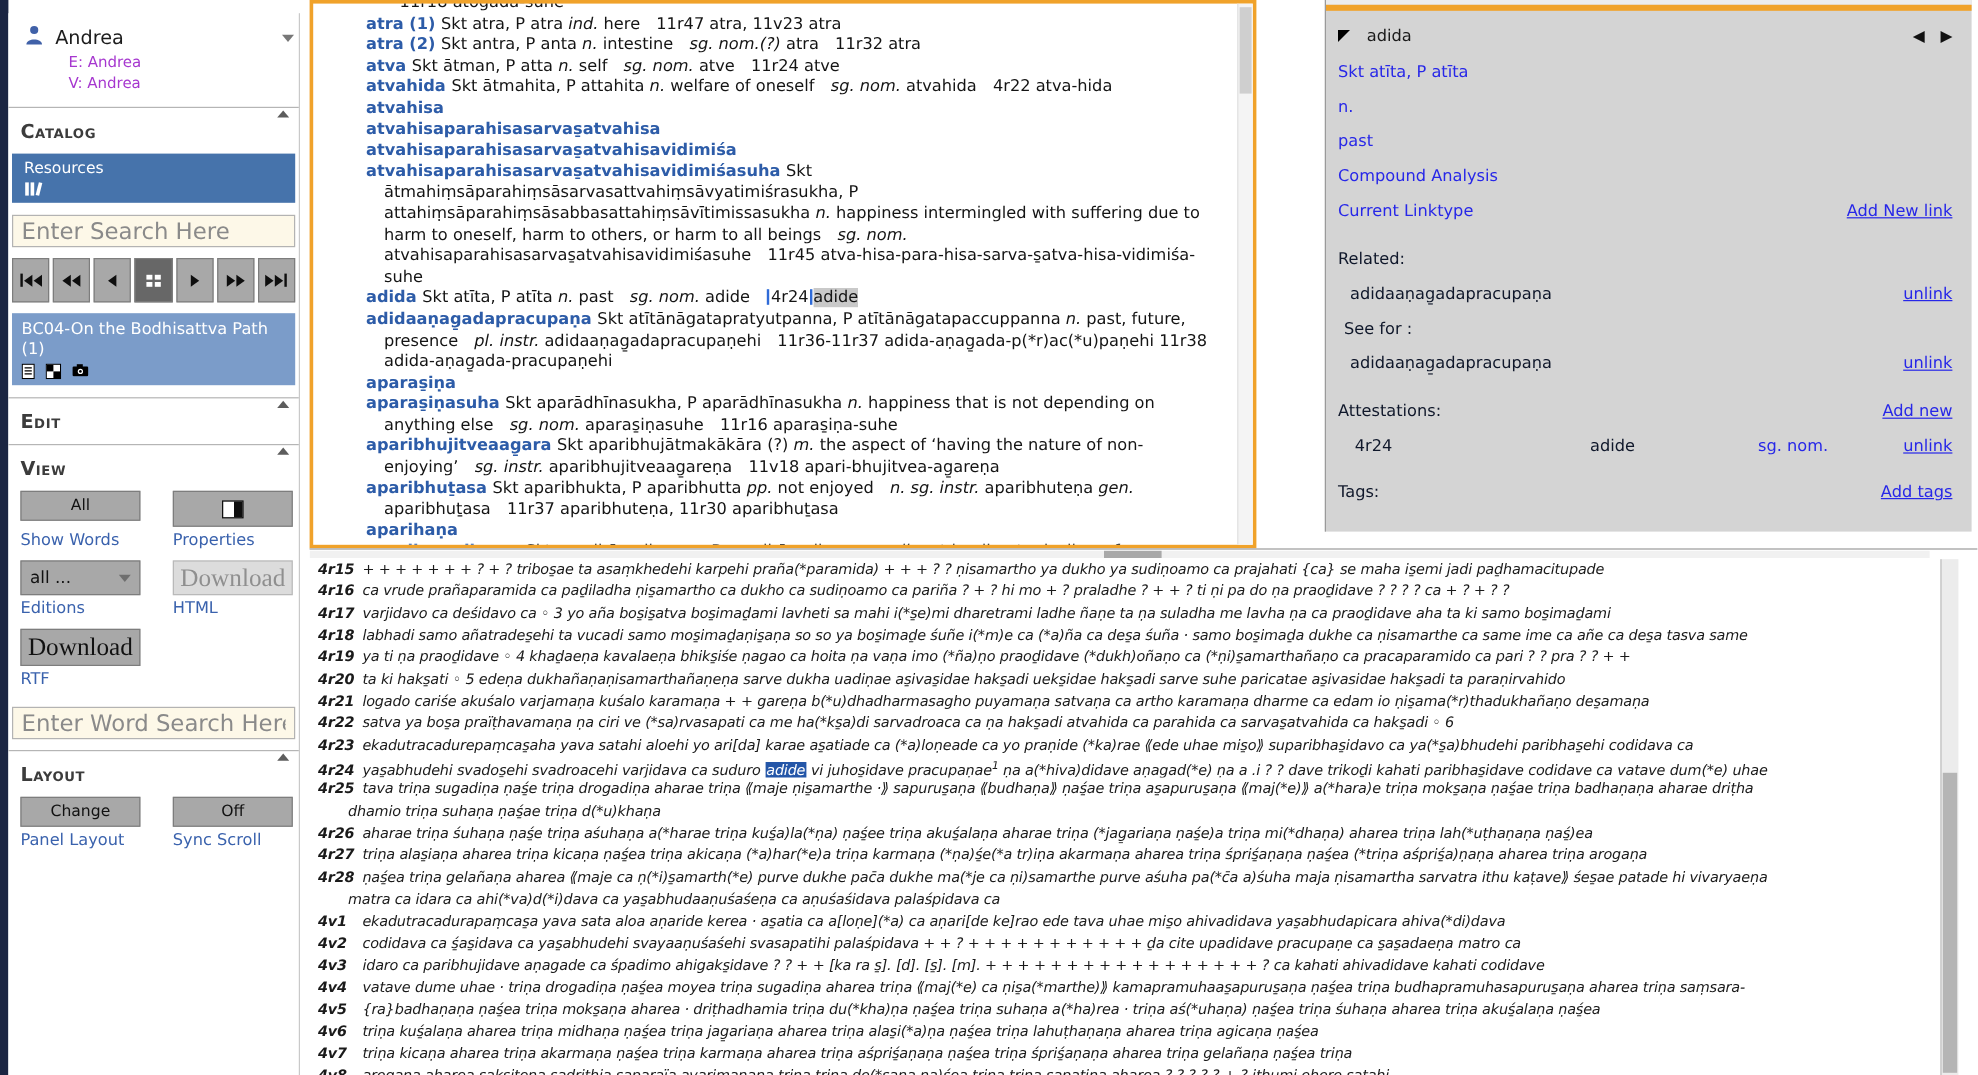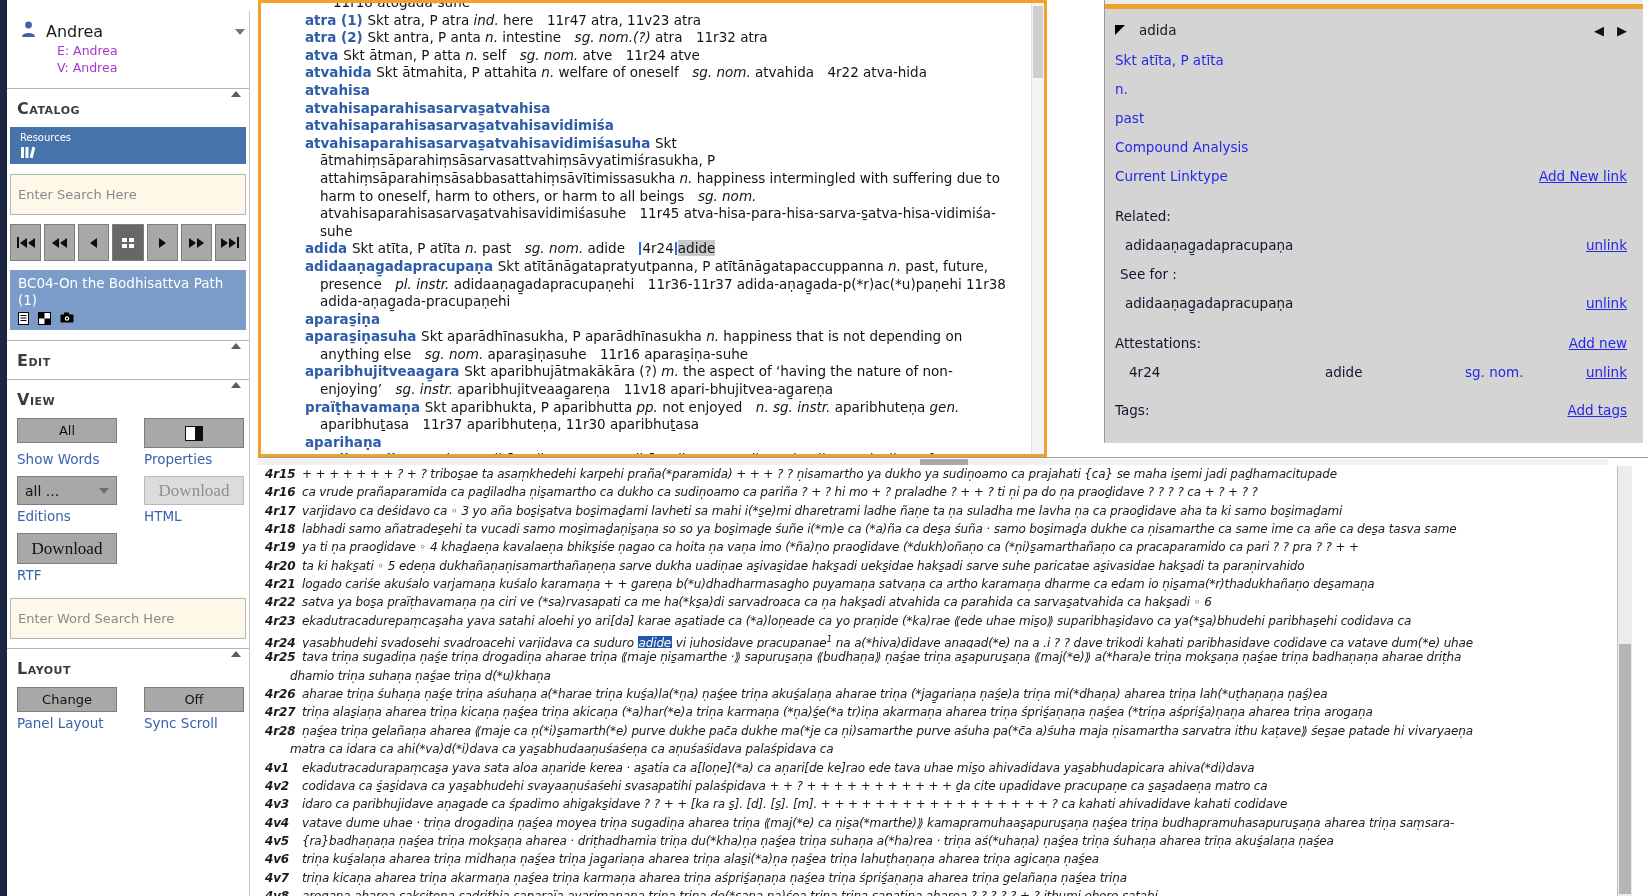--- a/index.html
+++ b/index.html
@@ -14,43 +14,43 @@
   .user-row{display:flex;align-items:center;gap:10px;}
   .user-name{font-size:16px;color:#1c1c1c;}
   .user-caret{position:absolute;right:4px;top:18px;width:0;height:0;
               border-left:5px solid transparent;border-right:5px solid transparent;border-top:6px solid #777;}
   .user-sub{margin:2px 0 0 36px;color:#a637cf;font-size:12.5px;line-height:15px;}
   .sec-div{border-top:1px solid #b5b5b5;position:relative;margin-top:7px;}
   .sec-div .up{position:absolute;right:8px;top:2px;width:0;height:0;
                border-left:5px solid transparent;border-right:5px solid transparent;border-bottom:6px solid #5d5d5d;}
   .sec-label{font-variant:small-caps;font-weight:bold;font-size:16px;letter-spacing:.5px;
              color:#3c3c3c;margin:10px 0 9px 10px;}
-  .res-box{margin:0 3px 10px 3px;background:#4673ab;color:#fff;padding:5px 10px 5px 10px;font-size:10px;}
+  .res-box{margin:0 3px 10px 3px;background:#4673ab;color:#fff;padding:5px 10px 5px 10px;font-size:13px;}
   .res-box svg{display:block;margin-top:3px;}
-  .tb-input{display:block;box-sizing:border-box;width:calc(100% - 6px);margin:0 3px 9px 3px;height:41px;
-            background:#fdf8e8;border:1px solid #b3b3b3;font-size:13px;color:#555;
+  .tb-input{display:block;box-sizing:border-box;width:calc(100% - 6px);margin:0 3px 9px 3px;height:27px;
+            background:#fdf8e8;border:1px solid #b3b3b3;font-size:19px;color:#555;
             font-family:"DejaVu Sans",sans-serif;padding:0 7px;}
   .tb-input::placeholder{color:#8a8a8a;}
   .nav-row{display:flex;gap:3px;margin:0 3px 9px 3px;}
   .nav-btn{flex:1;height:37px;background:#a8a8a8;border:1px solid #7d7d7d;display:flex;
            align-items:center;justify-content:center;cursor:pointer;padding:0;}
   .nav-btn.active{background:#676767;}
   .nglyph{display:inline-flex;align-items:center;gap:1px;}
   .nglyph i{display:inline-block;}
   i.tl{width:0;height:0;border-right:7px solid #0e0e0e;border-top:5px solid transparent;border-bottom:5px solid transparent;}
   i.tr{width:0;height:0;border-left:7px solid #0e0e0e;border-top:5px solid transparent;border-bottom:5px solid transparent;}
   i.vbar{width:2px;height:11px;background:#0e0e0e;}
   i.gridico{width:5px;height:4px;background:#fff;box-shadow:7px 0 #fff,0 6px #fff,7px 6px #fff;margin:0 7px 6px 0;}
   .doc-box{margin:0 3px 10px 3px;background:#7b9cc9;color:#fff;padding:5px 8px 5px 8px;font-size:13.5px;line-height:17px;}
   .doc-icons{display:flex;gap:9px;margin-top:3px;}
   .btn-grid{display:grid;grid-template-columns:100px 100px;column-gap:27px;margin:2px 0 0 10px;}
   .gbtn{height:25px;background:#a8a8a8;border:1px solid #7d7d7d;font-size:13px;color:#111;
         display:flex;align-items:center;justify-content:center;font-family:"DejaVu Sans",sans-serif;cursor:pointer;text-align:right;}
   .gbtn.tall{height:30px;}
-  .gbtn.serif{font-family:"Liberation Serif","DejaVu Serif",serif;font-size:17px;}
+  .gbtn.serif{font-family:"Liberation Serif","DejaVu Serif",serif;font-size:21px;}
   .gbtn.disabled{background:#dcdcdc;border-color:#b9b9b9;color:#8f8f8f;}
   .propico{width:16px;height:13px;border:1px solid #0e0e0e;background:linear-gradient(90deg,#fff 55%,#0e0e0e 55%);}
   .blabel{color:#3a62ad;font-size:13.5px;margin:3px 0 9px 0;}
   .sel-box{height:27px;background:#a8a8a8;border:1px solid #7d7d7d;display:flex;align-items:center;
            justify-content:space-between;padding:0 7px;font-size:14px;cursor:pointer;}
   .sel-caret{width:0;height:0;border-left:5px solid transparent;border-right:5px solid transparent;border-top:6px solid #6f6f6f;}
   
   .dict-panel{position:absolute;left:258px;top:0;width:789px;height:457px;box-sizing:border-box;
               border:3px solid #f0a22a;background:#fff;overflow:hidden;}
   .dict-content{margin:-9px 26px 0 44px;font-size:13.5px;line-height:17.6px;color:#141414;}
@@ -254,21 +254,21 @@
       <div class="entry"><span class="head">atvahida </span><span class="sg-p">Skt ātmahita, P attahita </span><span class="sg-i">n.</span><span class="sg-p"> welfare of oneself </span><span class="sg-i">sg. nom.</span><span class="sg-p"> atvahida 4r22 atva-hida</span></div>
       <div class="entry"><span class="head">atvahisa</span></div>
       <div class="entry"><span class="head">atvahisaparahisasarvas̱atvahisa</span></div>
       <div class="entry"><span class="head">atvahisaparahisasarvas̱atvahisavidimiśa</span></div>
       <div class="entry"><span class="head">atvahisaparahisasarvas̱atvahisavidimiśasuha </span><span class="sg-p">Skt ātmahiṃsāparahiṃsāsarvasattvahiṃsāvyatimiśrasukha, P attahiṃsāparahiṃsāsabbasattahiṃsāvītimissasukha </span><span class="sg-i">n.</span><span class="sg-p"> happiness intermingled with suffering due to harm to oneself, harm to others, or harm to all beings </span><span class="sg-i">sg. nom.</span><span class="sg-p"> atvahisaparahisasarvas̱atvahisavidimiśasuhe 11r45 atva-hisa-para-hisa-sarva-s̱atva-hisa-vidimiśa-suhe</span></div>
       <div class="entry"><span class="head">adida </span><span class="sg-p">Skt atīta, P atīta </span><span class="sg-i">n.</span><span class="sg-p"> past </span><span class="sg-i">sg. nom.</span><span class="sg-p"> adide </span><span class="sg-cur"></span><span class="sg-p">4r24</span><span class="sg-cur"></span><span class="sg-hl">adide</span></div>
       <div class="entry"><span class="head">adidaaṇag̱adapracupaṇa </span><span class="sg-p">Skt atītānāgatapratyutpanna, P atītānāgatapaccuppanna </span><span class="sg-i">n.</span><span class="sg-p"> past, future, presence </span><span class="sg-i">pl. instr.</span><span class="sg-p"> adidaaṇag̱adapracupaṇehi 11r36-11r37 adida-aṇag̱ada-p(*r)ac(*u)paṇehi 11r38 adida-aṇag̱ada-pracupaṇehi</span></div>
       <div class="entry"><span class="head">aparas̱iṇa</span></div>
       <div class="entry"><span class="head">aparas̱iṇasuha </span><span class="sg-p">Skt aparādhīnasukha, P aparādhīnasukha </span><span class="sg-i">n.</span><span class="sg-p"> happiness that is not depending on anything else </span><span class="sg-i">sg. nom.</span><span class="sg-p"> aparas̱iṇasuhe 11r16 aparas̱iṇa-suhe</span></div>
       <div class="entry"><span class="head">aparibhujitveaag̱ara </span><span class="sg-p">Skt aparibhujātmakākāra (?) </span><span class="sg-i">m.</span><span class="sg-p"> the aspect of ‘having the nature of non-enjoying’ </span><span class="sg-i">sg. instr.</span><span class="sg-p"> aparibhujitveaag̱areṇa 11v18 apari-bhujitvea-ag̱areṇa</span></div>
-      <div class="entry"><span class="head">praïṭhavamaṇa </span><span class="sg-p">Skt aparibhukta, P aparibhutta </span><span class="sg-i">pp.</span><span class="sg-p"> not enjoyed </span><span class="sg-i">n. sg. instr.</span><span class="sg-p"> aparibhuteṇa </span><span class="sg-i">gen.</span><span class="sg-p"> aparibhuṯasa 11r37 aparibhuteṇa, 11r30 aparibhuṯasa</span></div>
+      <div class="entry"><span class="head">aparibhuṯasa </span><span class="sg-p">Skt aparibhukta, P aparibhutta </span><span class="sg-i">pp.</span><span class="sg-p"> not enjoyed </span><span class="sg-i">n. sg. instr.</span><span class="sg-p"> aparibhuteṇa </span><span class="sg-i">gen.</span><span class="sg-p"> aparibhuṯasa 11r37 aparibhuteṇa, 11r30 aparibhuṯasa</span></div>
       <div class="entry"><span class="head">aparihaṇa</span></div>
       <div class="entry"><span class="head">aparihaṇadhama </span><span class="sg-p">Skt aparihāṇadharma, P aparihānadhamma </span><span class="sg-i">adj.</span><span class="sg-p"> not leading to decline </span><span class="sg-i">f. sg. nom.</span></div>
     </div>
   <div class="dict-scroll">
       <div class="thumb"></div>
     </div>
 </div>
 
 <div class="detail-panel">
   <div class="detail-topgap"></div>

